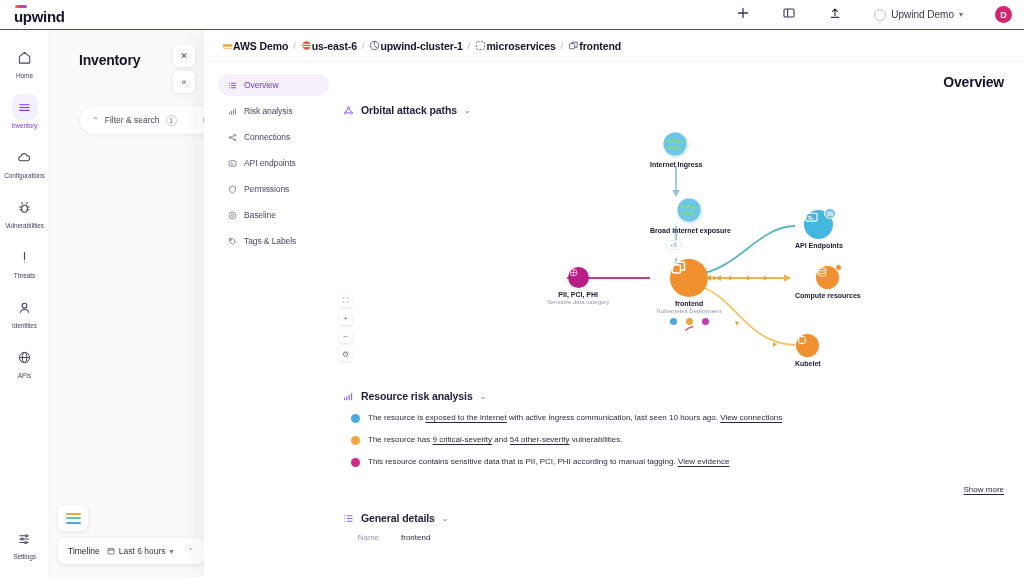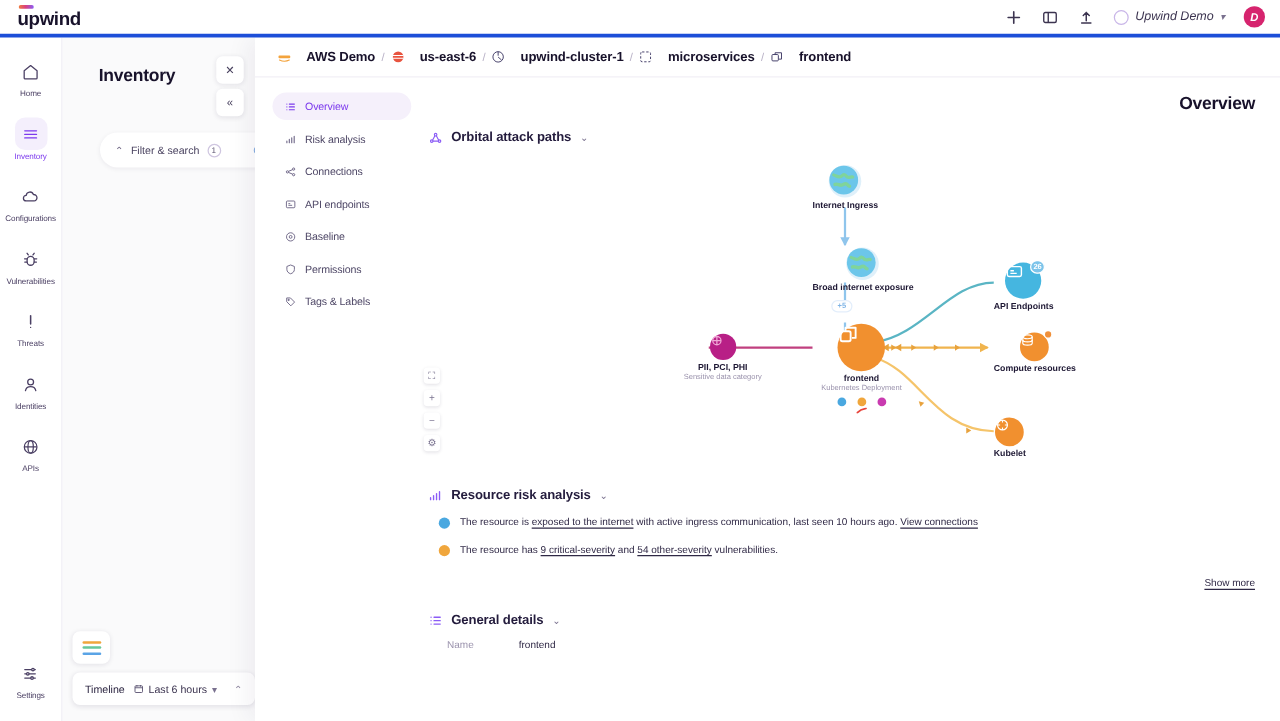--- a/index.html
+++ b/index.html
@@ -7,29 +7,29 @@
     width: 1024px; height: 577px;
     font-family: "Liberation Sans", sans-serif;
     background: #ffffff; overflow: hidden;
     -webkit-font-smoothing: antialiased;
   }
   #app { position: relative; width: 1024px; height: 577px; background:#fff; }
 
   
   .topbar {
     position:absolute; top:0; left:0; width:1024px; height:30px;
-    background:#fff; border-bottom:3px solid #1d4ed8;
+    background:#fff; border-bottom:1px solid #1d4ed8;
     display:flex; align-items:center; z-index:40;
   }
   .logo-wrap { position:relative; margin-left:14px; display:flex; flex-direction:column; }
   .logo-bar { width:12px; height:2.5px; border-radius:2px;
     background:linear-gradient(90deg,#f07c3e 0%,#d9417e 45%,#8b5cf6 100%);
     margin-left:1px; margin-bottom:1px; }
   .logo-text { font-size:15px; font-weight:700; color:#18122b; letter-spacing:-0.3px; line-height:15px;}
-  .topbar-right { margin-left:auto; display:flex; align-items:center; gap:15px; margin-right:12px;font-style:italic; }
+  .topbar-right { margin-left:auto; display:flex; gap:32px; margin-right:12px; }
   .tb-icon { width:14px; height:14px; display:flex; align-items:center; justify-content:center;
     color:#3c3450; cursor:pointer; }
   .tb-icon svg { display:block; }
   .org-chip { display:flex; align-items:center; gap:5px; cursor:pointer; }
   .org-ring { width:12px; height:12px; border-radius:50%; border:1.4px solid #c9b6e8; }
   .org-name { font-size:10px; color:#3c3450; font-weight:400; }
   .chev { font-size:8px; color:#7a718f; }
   .avatar { width:17px; height:17px; border-radius:50%; background:#d6246e;
     color:#fff; font-size:9px; font-weight:700; display:flex; align-items:center;
     justify-content:center; cursor:pointer; }
@@ -88,21 +88,21 @@
     font-size:9px; color:#4a4360; cursor:pointer; z-index:30; }
 
   
   .detail {
     position:absolute; top:30px; left:204px; width:820px; height:547px;
     background:#fff; box-shadow:-6px 0 18px rgba(30,20,60,.06); z-index:28;
     display:flex; flex-direction:column; overflow:hidden;
   }
   .crumbs { height:32px; display:flex; align-items:center; padding-left:18px;
     border-bottom:1px solid #f2f0f6; gap:3px; }
-  .crumb { display:flex; align-items:center; gap:12px; cursor:pointer; }
+  .crumb { display:flex; align-items:center; gap:0; cursor:pointer; }
   .crumb-txt { font-size:10.5px; font-weight:700; color:#18122b; letter-spacing:-0.1px; }
   .crumb-sep { font-size:9px; color:#b9b2c7; margin:0 2px; }
 
   .detail-body { flex:1; display:flex; min-height:0;text-align:right; }
 
   .subnav { width:125px; padding:12px 0 0 14px; flex-shrink:0; }
   .subnav-item { display:flex; align-items:center; gap:7px; height:22px;
     padding:0 9px; border-radius:11px; margin-bottom:4px; cursor:pointer; }
   .subnav-item.active { background:#f5f0fb; }
   .subnav-txt { font-size:8.5px; color:#4e4766; letter-spacing:-0.1px; }
@@ -156,21 +156,21 @@
 
   
   .risk-list { margin-top:10px; padding-left:8px; }
   .risk-row { display:flex; align-items:flex-start; gap:8px; margin-bottom:11px; }
   .risk-ico { width:9px; height:9px; border-radius:50%; margin-top:2px; flex-shrink:0; }
   .risk-txt { font-size:8px; color:#2f2845; line-height:11px; }
   .risk-txt u { text-decoration:underline; text-underline-offset:1.5px;margin-top:20px; }
   .show-more { font-size:8px; color:#2f2845; text-decoration:underline;
     text-underline-offset:1.5px; margin-left:0px; cursor:pointer; display:inline-block; }
 
-  .gd-row { display:flex; gap:36px; margin-top:9px; padding-left:8px; }
+  .gd-row { display:flex; gap:22px; margin-top:9px; padding-left:8px; }
   .gd-key { font-size:8px; color:#9b93ad; width:28px; }
   .gd-val { font-size:8px; color:#2f2845; }
 </style>
 </head>
 <body>
 
 <div id="app">
 
   <div class="topbar">
     <div class="logo-wrap">
@@ -409,35 +409,35 @@
             <svg width="9" height="9" viewBox="0 0 12 12" fill="none" stroke="currentColor" stroke-width="1">
                 <rect x="1.5" y="2.4" width="9" height="7.2" rx="1"></rect>
                 <path d="M3.6 5.2h2M3.6 7h4"></path>
               </svg>
           </span>
           <span class="subnav-txt">API endpoints</span>
         </div>
 
         <div class="subnav-item">
           <span class="subnav-ico">
+            <svg width="9" height="9" viewBox="0 0 12 12" fill="none" stroke="currentColor" stroke-width="1" stroke-linejoin="round">
+                <path d="M6 1.3l4 1.6v3.3c0 2.2-1.7 3.8-4 4.5-2.3-.7-4-2.3-4-4.5V2.9z"></path>
+              </svg>
+          </span>
+          <span class="subnav-txt">Permissions</span>
+        </div>
+
+        <div class="subnav-item">
+          <span class="subnav-ico">
             <svg width="9" height="9" viewBox="0 0 12 12" fill="none" stroke="currentColor" stroke-width="1">
                 <circle cx="6" cy="6" r="4.4"></circle>
                 <circle cx="6" cy="6" r="1.5"></circle>
               </svg>
           </span>
           <span class="subnav-txt">Baseline</span>
-        </div>
-
-        <div class="subnav-item">
-          <span class="subnav-ico">
-            <svg width="9" height="9" viewBox="0 0 12 12" fill="none" stroke="currentColor" stroke-width="1" stroke-linejoin="round">
-                <path d="M6 1.3l4 1.6v3.3c0 2.2-1.7 3.8-4 4.5-2.3-.7-4-2.3-4-4.5V2.9z"></path>
-              </svg>
-          </span>
-          <span class="subnav-txt">Permissions</span>
         </div>
 
         <div class="subnav-item">
           <span class="subnav-ico">
             <svg width="9" height="9" viewBox="0 0 12 12" fill="none" stroke="currentColor" stroke-width="1" stroke-linejoin="round">
                 <path d="M1.8 1.8h4l4.4 4.4-4 4-4.4-4.4z"></path>
                 <circle cx="3.9" cy="3.9" r="0.7" fill="currentColor"></circle>
               </svg>
           </span>
           <span class="subnav-txt">Tags &amp; Labels</span>
@@ -610,20 +610,24 @@
           <div class="risk-row">
             <span class="risk-ico" style="background:#4aa8e0;"></span>
             <span class="risk-txt"><span>The resource is </span><u>exposed to the internet</u><span> with active ingress communication, last seen 10 hours ago. </span><u>View connections</u></span>
           </div>
 
           <div class="risk-row">
             <span class="risk-ico" style="background:#f0a63c;"></span>
             <span class="risk-txt"><span>The resource has </span><u>9 critical-severity</u><span> and </span><u>54 other-severity</u><span> vulnerabilities.</span></span>
           </div>
 
+          <div class="risk-row">
+            <span class="risk-ico" style="background:#cf2a85;"></span>
+            <span class="risk-txt"><span>This resource contains sensitive data that is  PII, PCI, PHI  according to manual tagging.  </span><u>View evidence</u></span>
+          </div>
 
           <span class="show-more">Show more</span>
         </div>
 
         <div class="sec-head" style="margin-top:16px;">
           <span class="sec-ico">
             <svg width="11" height="11" viewBox="0 0 12 12" fill="none" stroke="currentColor" stroke-width="1.2" stroke-linecap="round">
                 <path d="M4.6 3h5.4M4.6 6h5.4M4.6 9h5.4M2 3h.01M2 6h.01M2 9h.01"></path>
               </svg>
           </span>

